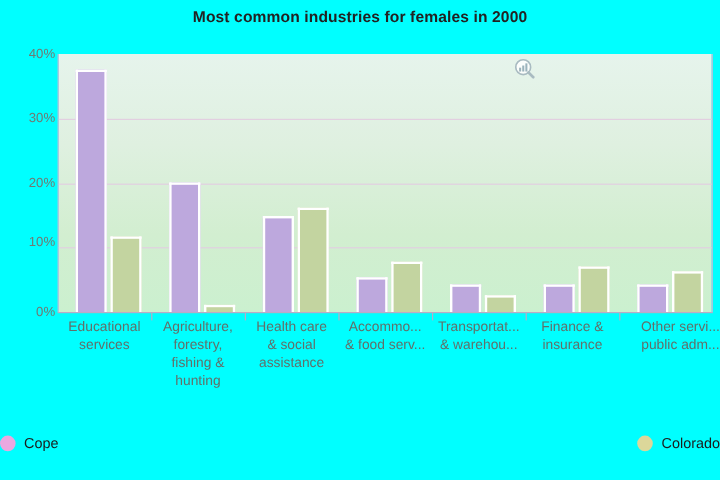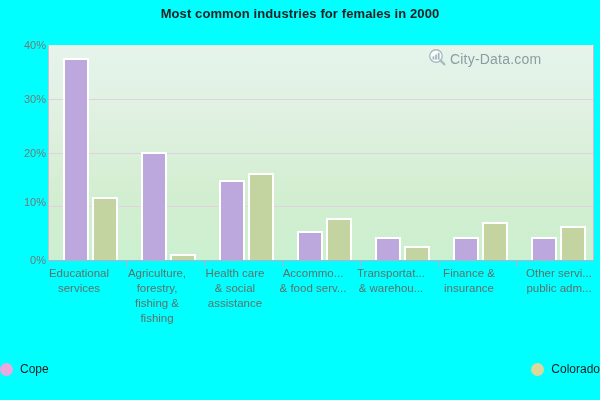--- a/index.html
+++ b/index.html
@@ -110,21 +110,21 @@
     position: absolute;
     top: 260px;
     width: 1px;
     height: 7px;
     background: #b9acc6;
   }
 
   
   .xlabels {
     position: absolute;
-    left: 40px;
+    left: 48px;
     top: 266px;
     width: 546px;
     height: 90px;
   }
   .xlabel {
     position: absolute;
     top: 0;
     text-align: center;
     font-size: 11.5px;
     line-height: 15px;
@@ -242,21 +242,21 @@
 
   <div class="xlabels" id="xlabels">
       <div class="xlabel" style="left: 0px; width: 78px;">
         <div>Educational</div>
         <div>services</div>
       </div>
       <div class="xlabel" style="left: 78px; width: 78px;">
         <div>Agriculture,</div>
         <div>forestry,</div>
         <div>fishing &amp;</div>
-        <div>fishing</div>
+        <div>hunting</div>
       </div>
       <div class="xlabel" style="left: 156px; width: 78px;">
         <div>Health care</div>
         <div>&amp; social</div>
         <div>assistance</div>
       </div>
       <div class="xlabel" style="left: 234px; width: 78px;">
         <div>Accommo...</div>
         <div>&amp; food serv...</div>
       </div>
@@ -288,16 +288,15 @@
   <div class="watermark">
     <span class="wm-icon">
       <svg width="18" height="18" viewBox="0 0 18 18">
         <circle cx="8" cy="8" r="6.2" fill="#ffffff" stroke="#9fb2bb" stroke-width="1.4"></circle>
         <rect x="4.6" y="8.4" width="1.7" height="3.2" fill="#8fa8b4"></rect>
         <rect x="7.2" y="6.6" width="1.7" height="5.0" fill="#8fa8b4"></rect>
         <rect x="9.8" y="4.8" width="1.7" height="6.8" fill="#8fa8b4"></rect>
         <line x1="12.4" y1="12.4" x2="16.4" y2="16.4" stroke="#9fb2bb" stroke-width="2.2" stroke-linecap="round"></line>
       </svg>
     </span>
-    <span class="watermark-text">City-Data.com</span>
   </div>
 
 </div>
 
 </body></html>

